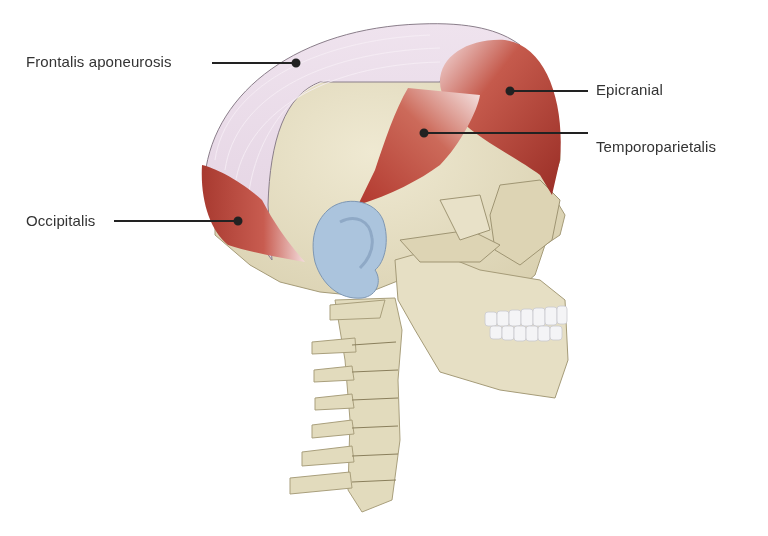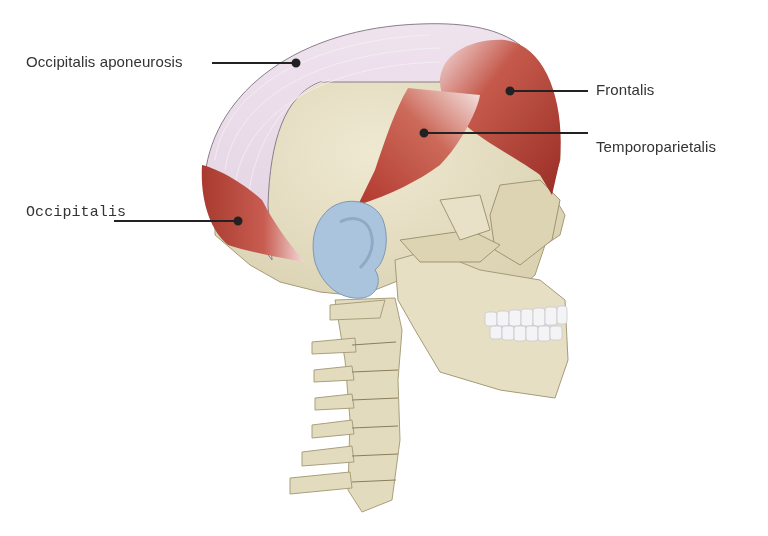--- a/index.html
+++ b/index.html
@@ -104,16 +104,16 @@
       <circle cx="296" cy="63" r="3.5"></circle>
     <line x1="510" y1="91" x2="588" y2="91"></line>
       <circle cx="510" cy="91" r="3.5"></circle>
     <line x1="424" y1="133" x2="588" y2="133"></line>
       <circle cx="424" cy="133" r="3.5"></circle>
     <line x1="114" y1="221" x2="238" y2="221"></line>
       <circle cx="238" cy="221" r="3.5"></circle>
   </g>
 </svg>
 
-<div class="label" style="left:26px; top:53px;">Occipitalis aponeurosis</div>
-<div class="label" style="left:596px; top:81px;">Frontalis</div>
+<div class="label" style="left:26px; top:53px;">Frontalis aponeurosis</div>
+<div class="label" style="left:596px; top:81px;">Epicranial</div>
 <div class="label" style="left:596px; top:124px;margin-top:14px;">Temporoparietalis</div>
-<div class="label" style="left:26px; top:204px;font-family:Liberation Mono, monospace;">Occipitalis</div>
+<div class="label" style="left:26px; top:212px;">Occipitalis</div>
 
 </body></html>

